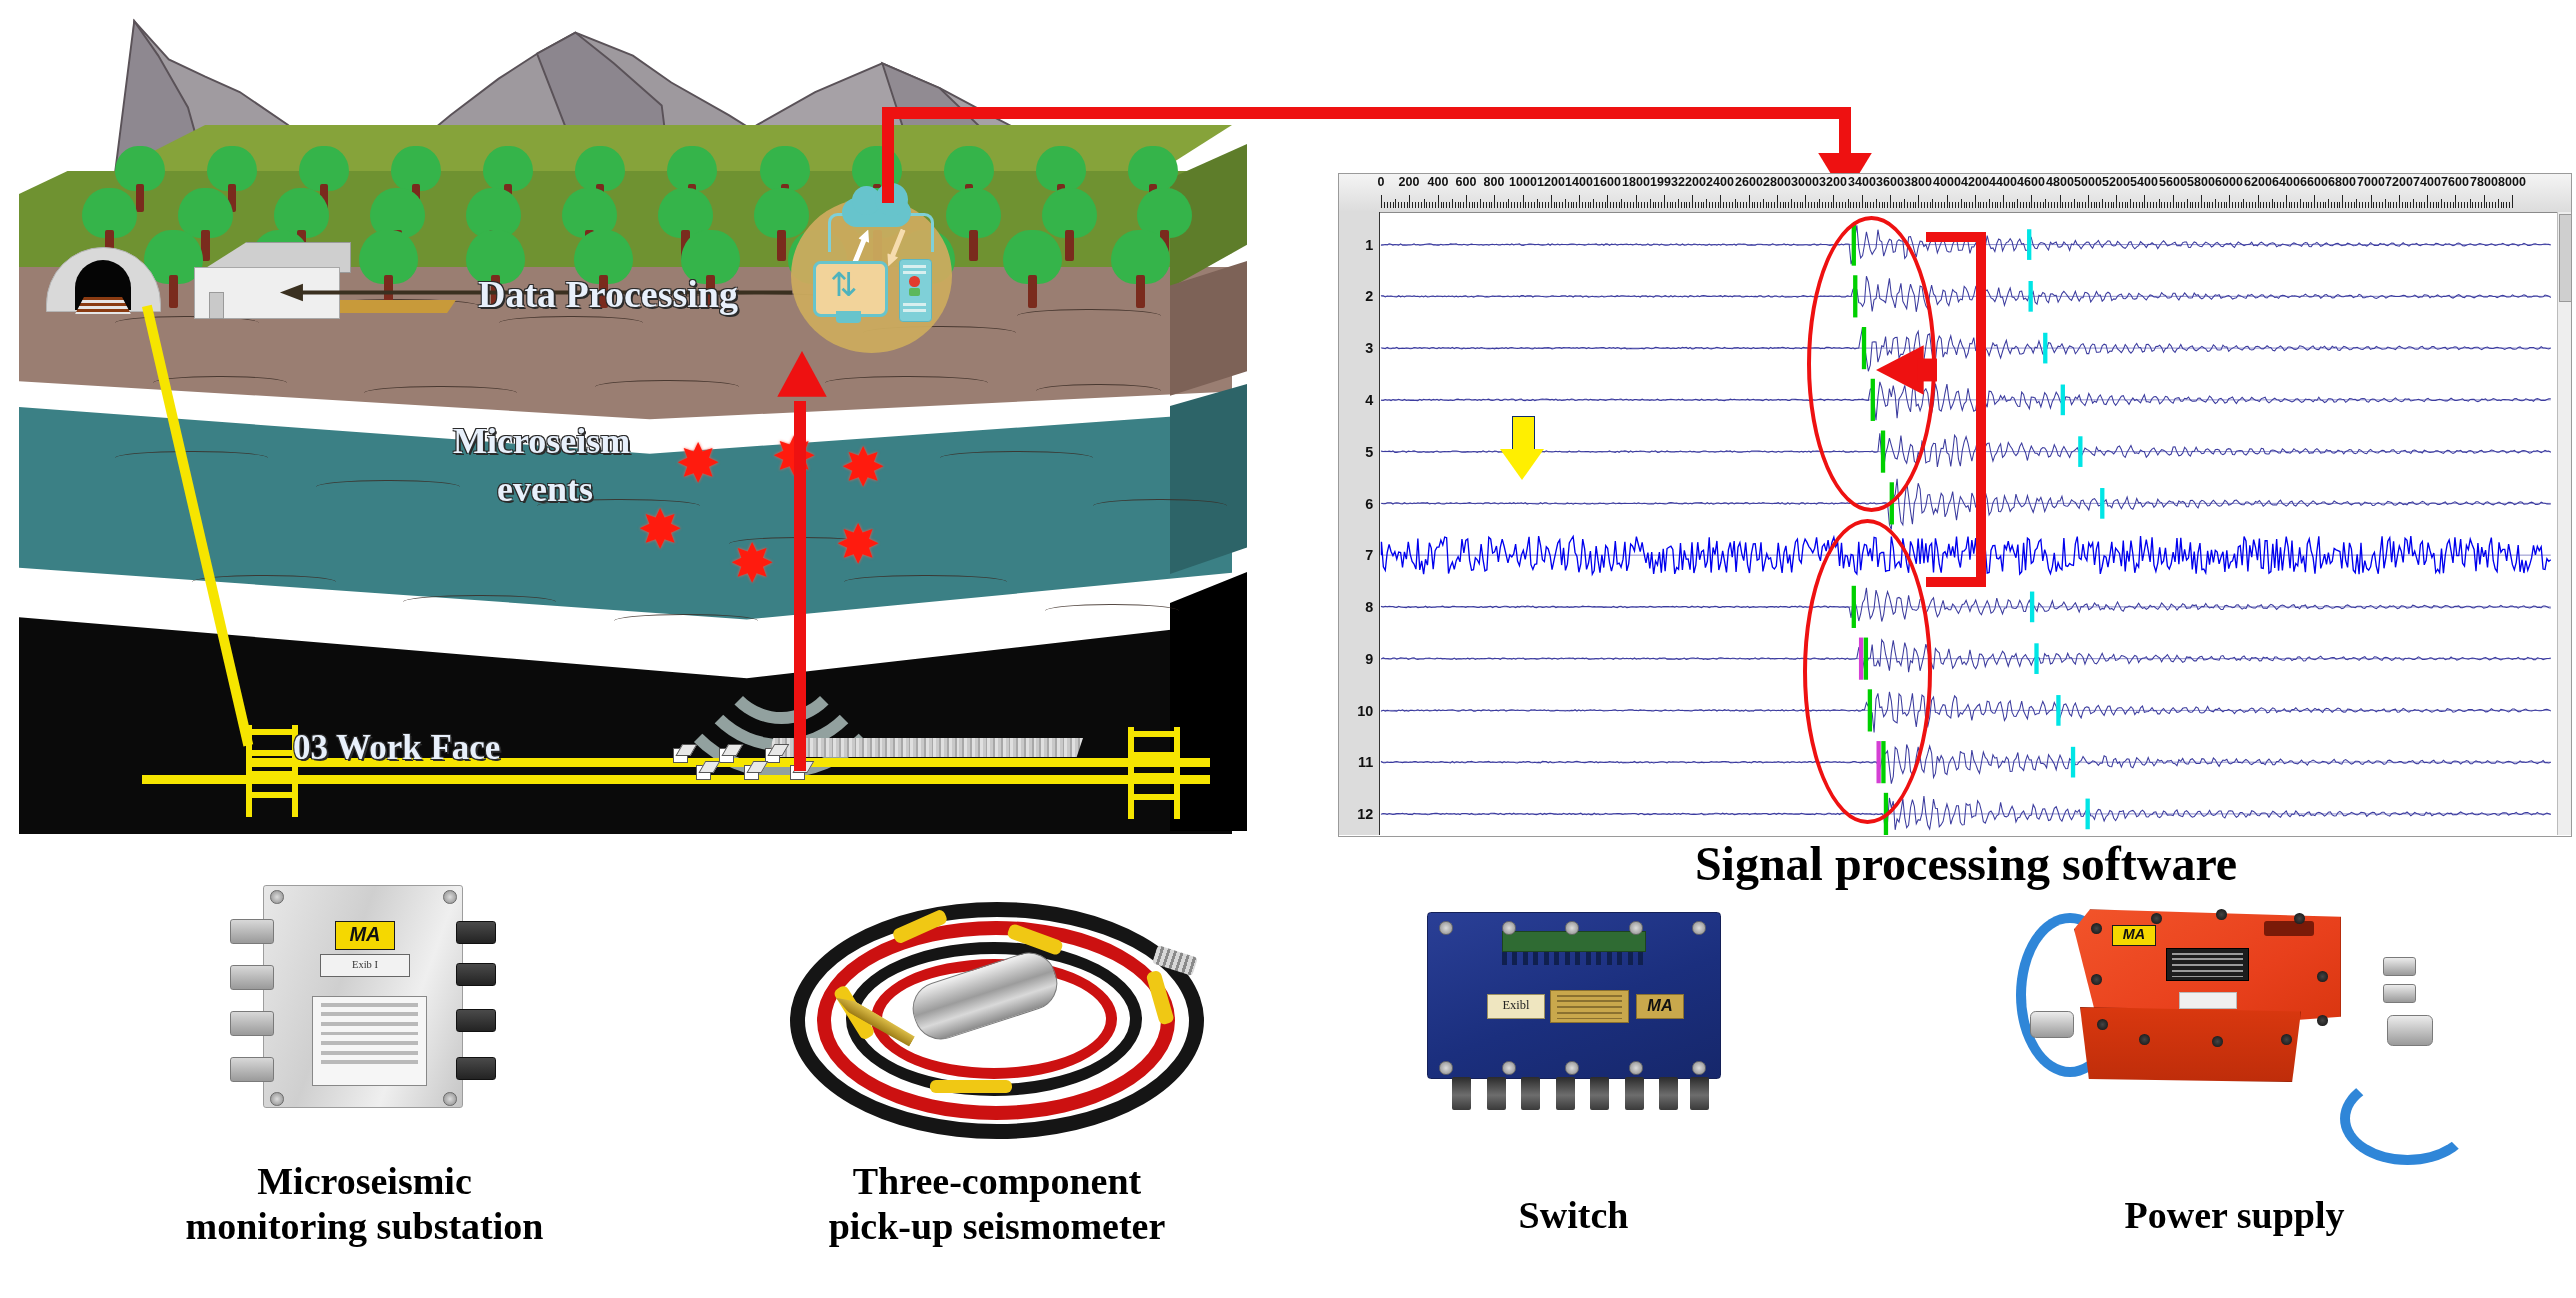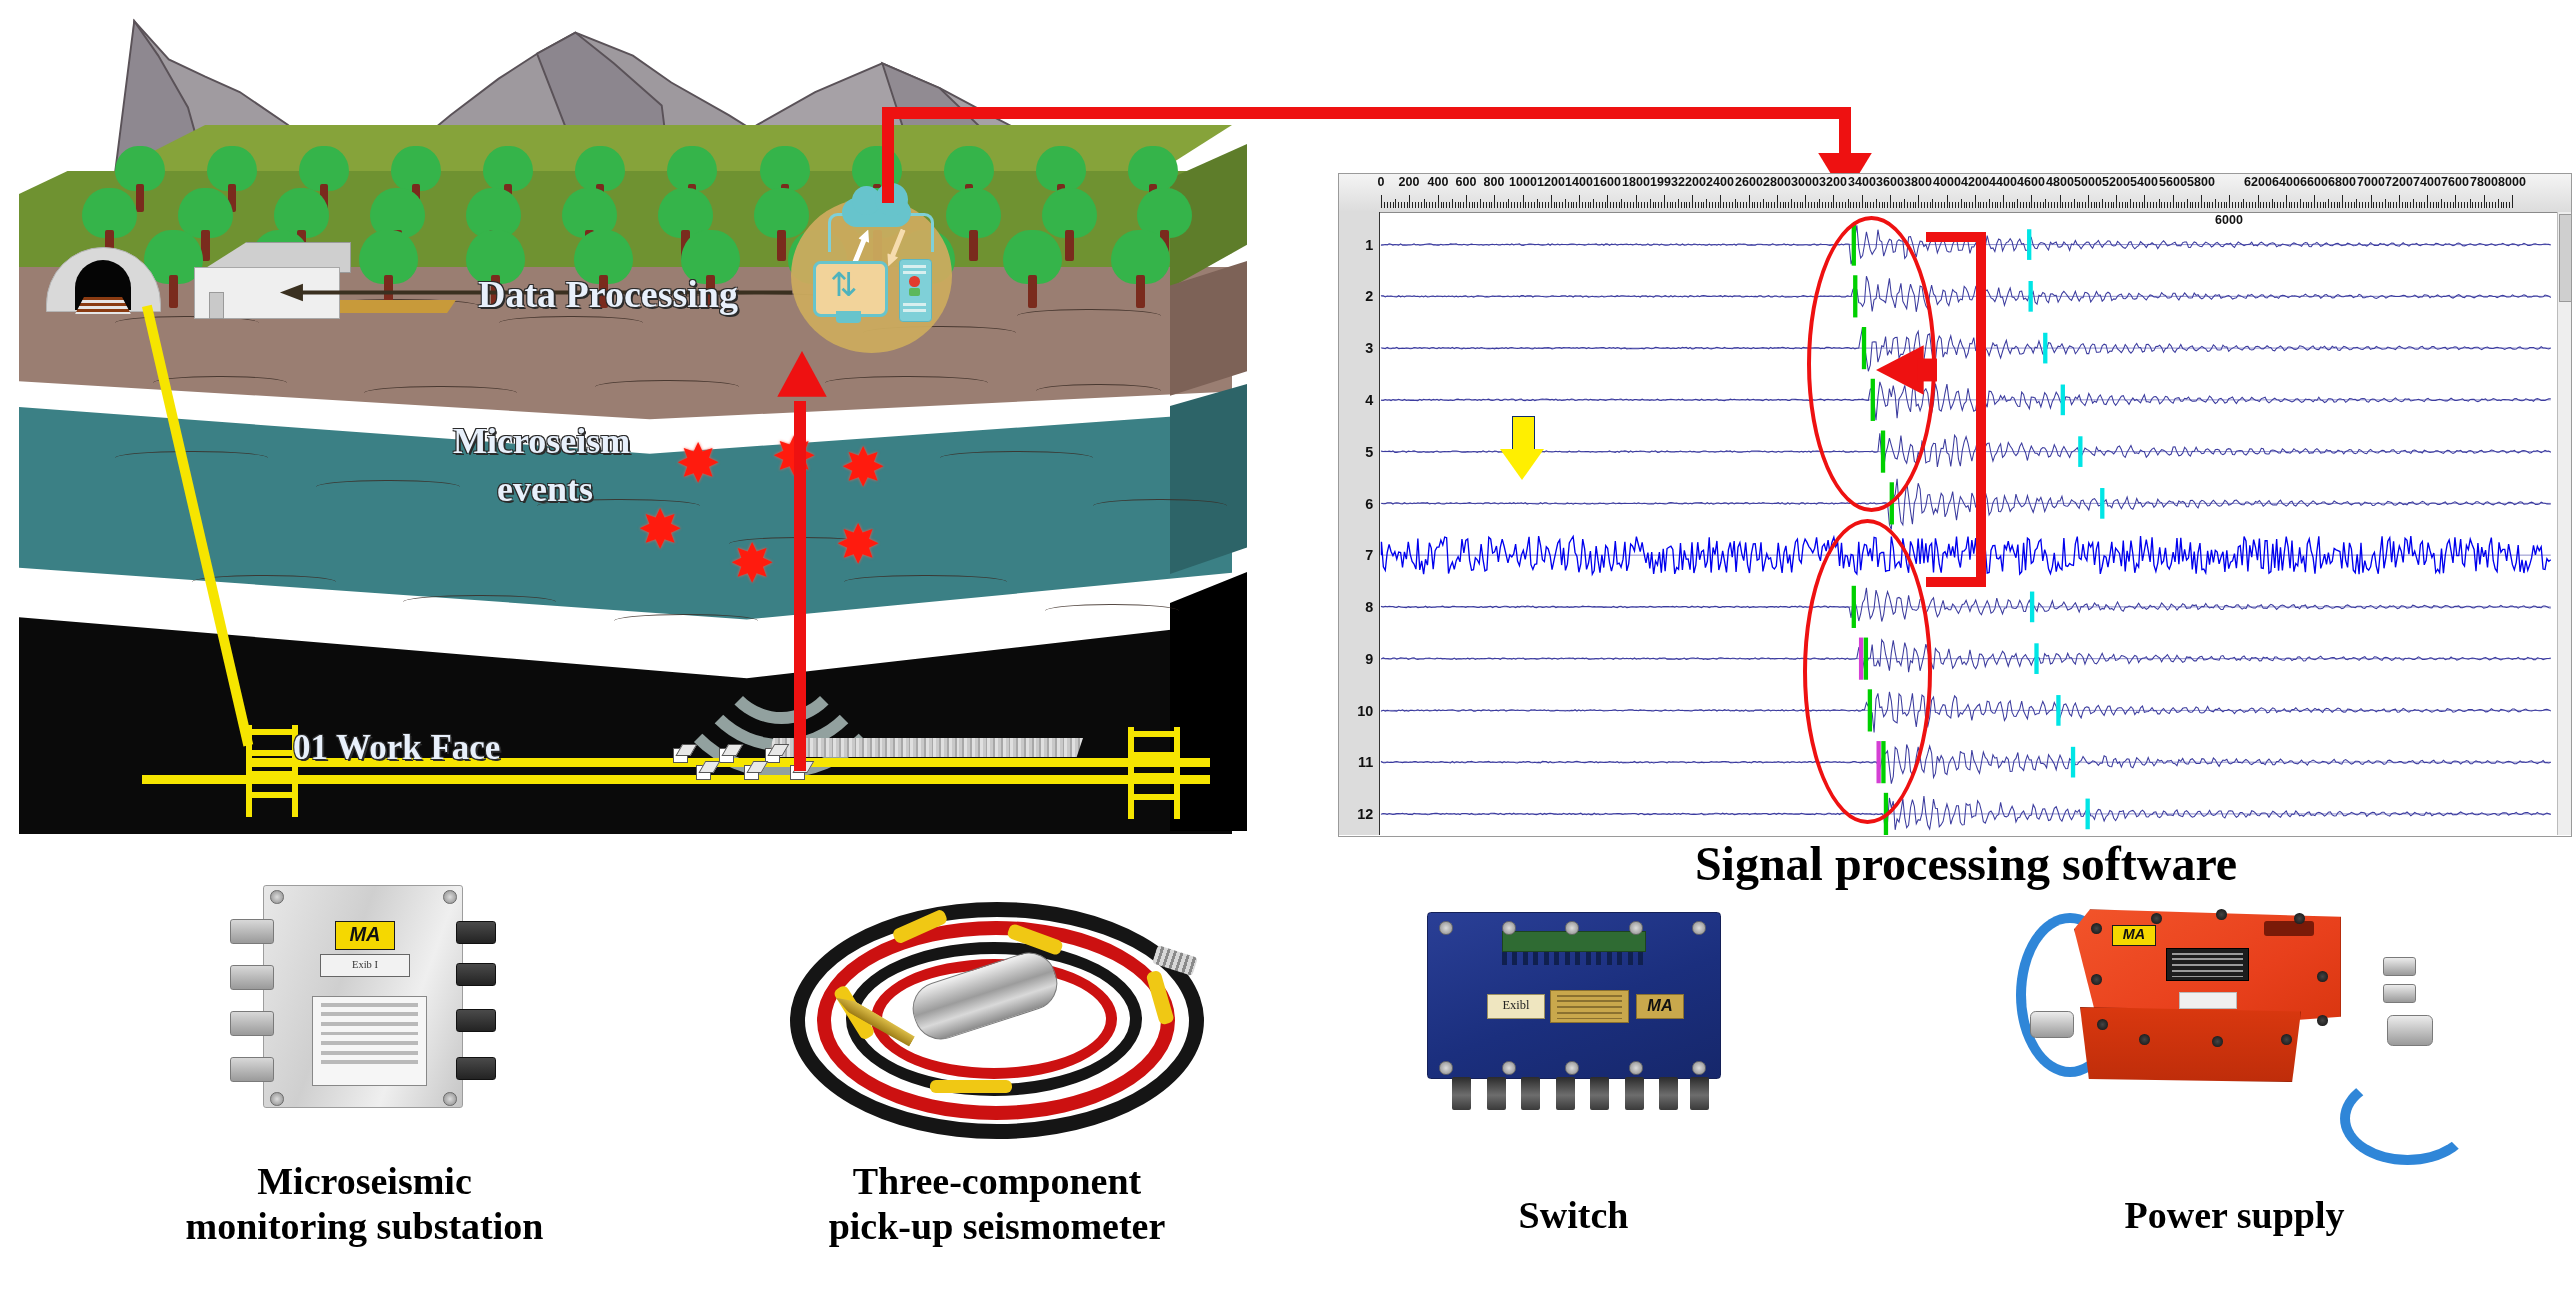--- a/index.html
+++ b/index.html
@@ -516,21 +516,21 @@
 
   <div class="abs redline" style="left:794px;top:750px;width:11.5px;height:21px;"></div>
   <div class="abs redline" style="left:794px;top:401px;width:11.5px;height:355px;"></div>
   <svg class="abs" style="left:777px;top:351px;width:50px;height:59px;" viewBox="0 0 52 62" width="50" height="59">
     <polygon points="26,0 52,48 0,48" fill="#ee1111"></polygon>
   </svg>
 
   <div class="abs dlabel" style="left:478px;top:274px;font-size:38px;">Data Processing</div>
   <div class="abs dlabel" style="left:453px;top:422px;font-size:36px;">Microseism</div>
   <div class="abs dlabel" style="left:497px;top:470px;font-size:36px;">events</div>
-  <div class="abs dlabel" style="left:293px;top:729px;font-size:35px;">01 Work Face</div>
+  <div class="abs dlabel" style="left:293px;top:729px;font-size:35px;">03 Work Face</div>
 </div>
 
 <div class="abs redline" style="left:882px;top:107px;width:969px;height:11.5px;"></div>
 <div class="abs redline" style="left:882px;top:107px;width:11.5px;height:96px;"></div>
 <div class="abs redline" style="left:1839px;top:107px;width:11.5px;height:56px;"></div>
 <svg class="abs" style="left:1818px;top:153px;width:54px;height:44px;" viewBox="0 0 56 46" width="54" height="44">
   <polygon points="28,46 56,0 0,0" fill="#ee1111"></polygon>
 </svg>
 
 <div class="abs" id="software">
@@ -559,21 +559,21 @@
         <span class="rnum" style="left: 608px;">4000</span>
         <span class="rnum" style="left: 636px;">4200</span>
         <span class="rnum" style="left: 664px;">4400</span>
         <span class="rnum" style="left: 692px;">4600</span>
         <span class="rnum" style="left: 721px;">4800</span>
         <span class="rnum" style="left: 749px;">5000</span>
         <span class="rnum" style="left: 777px;">5200</span>
         <span class="rnum" style="left: 805px;">5400</span>
         <span class="rnum" style="left: 834px;">5600</span>
         <span class="rnum" style="left: 862px;">5800</span>
-        <span class="rnum" style="left: 890px; margin-top: 38px;">6000</span>
+        <span class="rnum" style="left: 890px;">6000</span>
         <span class="rnum" style="left: 919px;">6200</span>
         <span class="rnum" style="left: 947px;">6400</span>
         <span class="rnum" style="left: 975px;">6600</span>
         <span class="rnum" style="left: 1003px;">6800</span>
         <span class="rnum" style="left: 1032px;">7000</span>
         <span class="rnum" style="left: 1060px;">7200</span>
         <span class="rnum" style="left: 1088px;">7400</span>
         <span class="rnum" style="left: 1116px;">7600</span>
         <span class="rnum" style="left: 1145px;">7800</span>
         <span class="rnum" style="left: 1173px;">8000</span>

